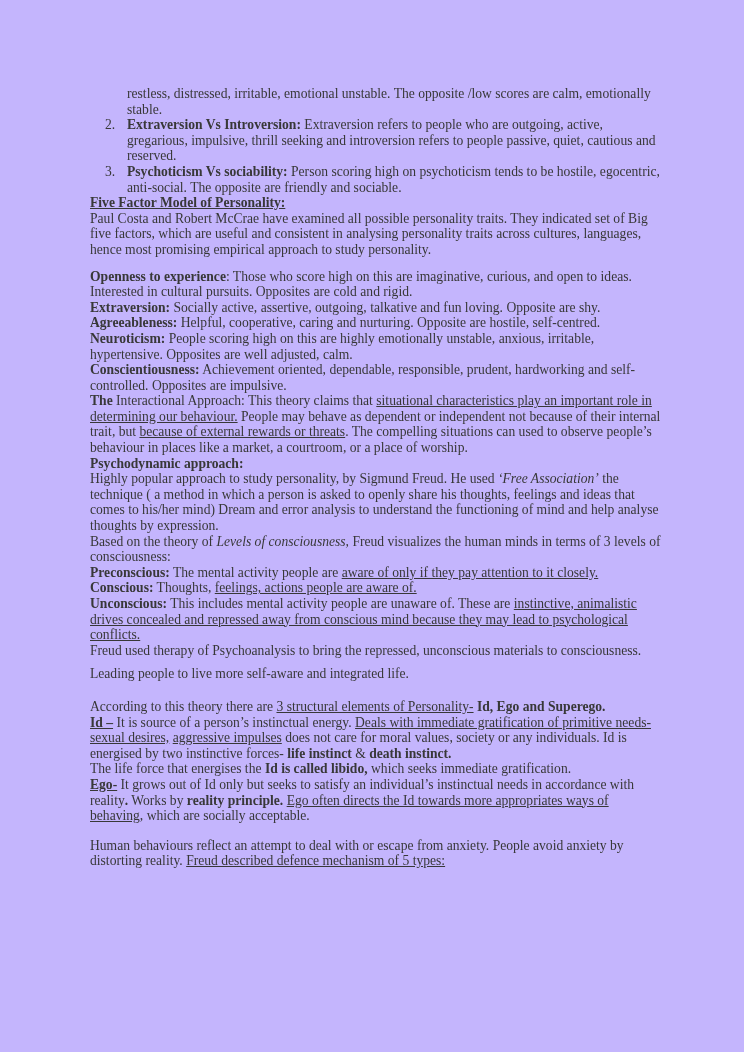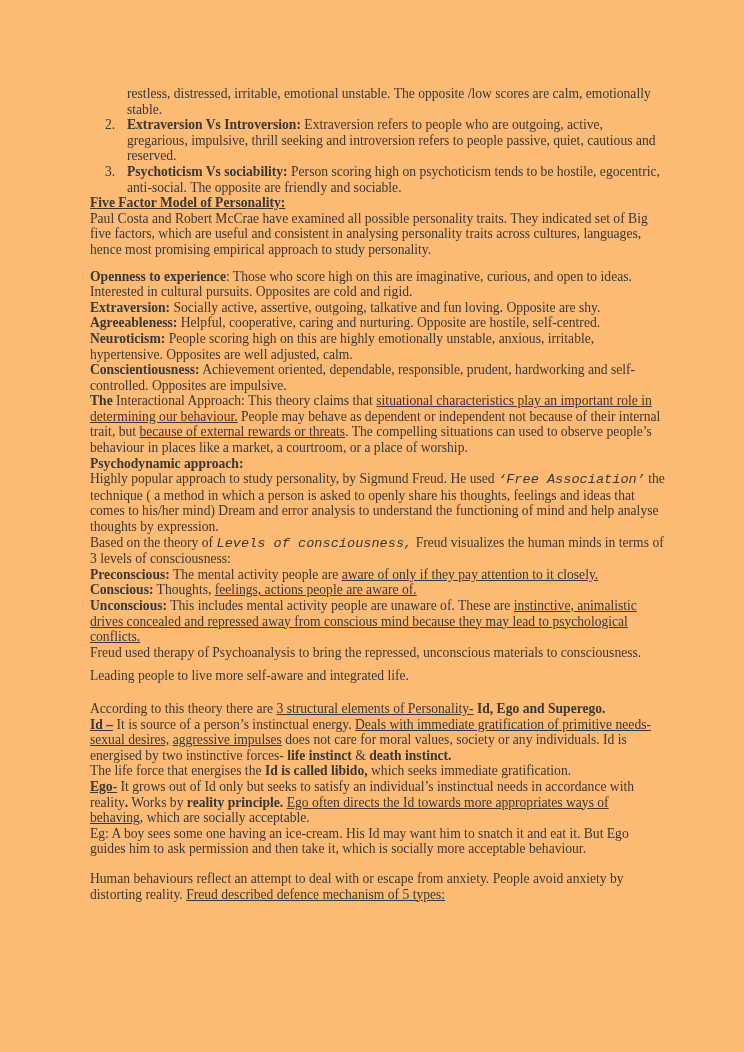--- a/index.html
+++ b/index.html
@@ -4,21 +4,21 @@
 <style>
   html, body {
     margin: 0;
     padding: 0;
     background: #ffffff;
   }
   .page {
     position: relative;
     width: 744px;
     height: 1052px;
-    background: #fdba74;
+    background: #c4b5fd;
     overflow: hidden;
     font-family: "Liberation Serif", "DejaVu Serif", serif;
   }
   .content {
     position: absolute;
     left: 90px;
     top: 86px;
     width: 575px;
     font-size: 13.6px;
     line-height: 15.6px;
@@ -30,21 +30,21 @@
     position: relative;
     padding-left: 37px;
   }
   .num {
     position: absolute;
     left: 15px;
     top: 0;
   }
   .b { font-weight: bold; }
   .u { text-decoration: underline; }
-  .i { font-style: italic; font-family: Liberation Mono, monospace; }
+  .i { font-style: italic; }
   .spacer { width: 100%; }
 </style>
 </head>
 <body>
 
 <div class="page">
   <div class="content" style="color: rgb(56, 56, 56);">
       <div class="block list-item"><span class="num"></span><span>restless, distressed, irritable, emotional unstable. The opposite /low scores are calm, emotionally stable.</span></div>
       <div class="block list-item"><span class="num">2.</span><span class="b">Extraversion Vs Introversion:</span><span> Extraversion refers to people who are outgoing, active, gregarious, impulsive, thrill seeking and introversion refers to people passive, quiet, cautious and reserved.</span></div>
       <div class="block list-item"><span class="num">3.</span><span class="b">Psychoticism Vs sociability:</span><span> Person scoring high on psychoticism tends to be hostile, egocentric, anti-social. The opposite are friendly and sociable.</span></div>
@@ -64,18 +64,17 @@
       <div class="block para"><span class="b">Conscious:</span><span> Thoughts, </span><span class="u">feelings, actions people are aware of.</span></div>
       <div class="block para"><span class="b">Unconscious:</span><span> This includes mental activity people are unaware of. These are </span><span class="u">instinctive, animalistic drives concealed and repressed away from conscious mind because they may lead to psychological conflicts.</span></div>
       <div class="block para"><span>Freud used therapy of Psychoanalysis to bring the repressed, unconscious materials to consciousness.</span></div>
       <div class="spacer" style="height: 8px;"></div>
       <div class="block para"><span>Leading people to live more self-aware and integrated life.</span></div>
       <div class="spacer" style="height: 17px;"></div>
       <div class="block para"><span>According to this theory there are </span><span class="u">3 structural elements of Personality-</span><span> </span><span class="b">Id, Ego and Superego.</span></div>
       <div class="block para"><span class="b u">Id –</span><span> It is source of a person’s instinctual energy. </span><span class="u">Deals with immediate gratification of primitive needs- sexual desires,</span><span> </span><span class="u">aggressive impulses</span><span> does not care for moral values, society or any individuals. Id is energised by two instinctive forces- </span><span class="b">life instinct</span><span> &amp; </span><span class="b">death instinct.</span></div>
       <div class="block para"><span>The life force that energises the </span><span class="b">Id is called libido,</span><span> which seeks immediate gratification.</span></div>
       <div class="block para"><span class="b u">Ego-</span><span> It grows out of Id only but seeks to satisfy an individual’s instinctual needs in accordance with reality</span><span class="b">.</span><span> Works by </span><span class="b">reality principle.</span><span> </span><span class="u">Ego often directs the Id towards more appropriates ways of behaving</span><span>, which are socially acceptable.</span></div>
-      <div class="block para"><span>Eg: A boy sees some one having an ice-cream. His Id may want him to snatch it and eat it. But Ego guides him to ask permission and then take it, which is socially more acceptable behaviour.</span></div>
       <div class="spacer" style="height: 14px;"></div>
       <div class="block para"><span>Human behaviours reflect an attempt to deal with or escape from anxiety. People avoid anxiety by distorting reality. </span><span class="u">Freud described defence mechanism of 5 types:</span></div>
       <div class="spacer" style="height: 15px;"></div>
     </div>
 </div>
 
 </body></html>

